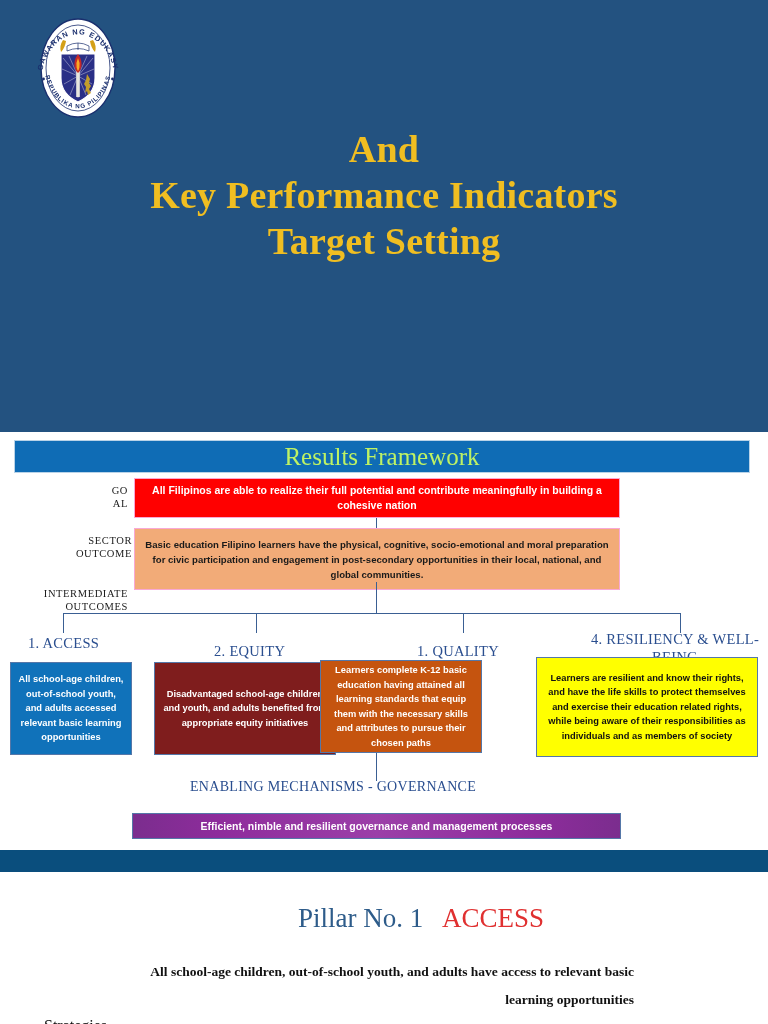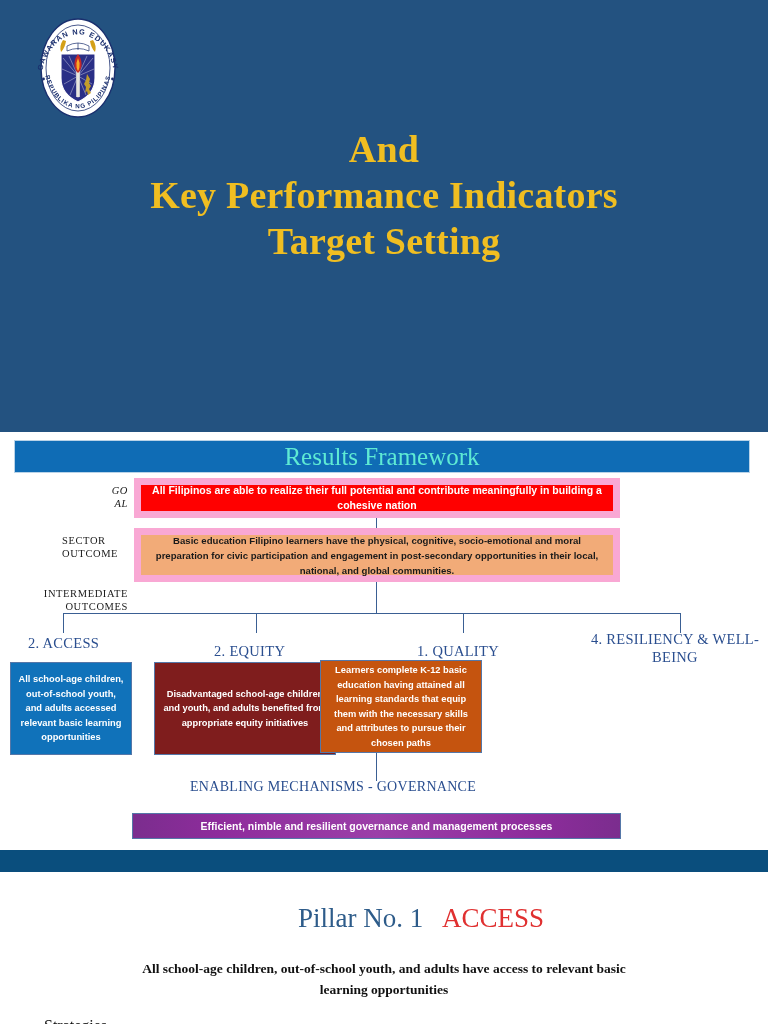--- a/index.html
+++ b/index.html
@@ -59,59 +59,59 @@
     background: #0F6CB5;
     border: 1px solid #b9d3e8;
     box-sizing: border-box;
     display: flex;
     align-items: center;
     justify-content: center;
   }
   .rf-banner-text {
     font-family: "Liberation Serif", serif;
     font-size: 25px;
-    color: #5eead4;
+    color: #bef264;
     line-height: 1;
   }
 
   
   .rf-label {
     position: absolute;
     font-family: "Liberation Serif", serif;
     font-size: 10.5px;
     color: #1a1a1a;
     letter-spacing: 0.6px;
     line-height: 13px;
   }
-  .lbl-goal      { left: 60px;  top: 52px;  width: 68px; text-align: right; font-style: italic; }
-  .lbl-sector    { left: 62px;  top: 102px; width: 82px; text-align: left; }
+  .lbl-goal      { left: 60px;  top: 52px;  width: 68px; text-align: right; }
+  .lbl-sector    { left: 50px;  top: 102px; width: 82px; text-align: right; }
   .lbl-intermed  { left: 18px;  top: 155px; width: 110px; text-align: right; }
 
   
   .rf-box {
     position: absolute;
     box-sizing: border-box;
-    border: 7px solid #f9a8d4;
+    border: 1px solid #f9a8d4;
     display: flex;
     align-items: center;
     justify-content: center;
     text-align: center;
     padding: 3px 8px;
     font-family: "Liberation Sans", sans-serif;
     font-weight: bold;
   }
   .box-goal {
     left: 134px; top: 46px; width: 486px; height: 40px;
     background: #FF0000;
     color: #ffffff;
     font-size: 10.5px;
     line-height: 15px;
   }
   .box-sector {
-    left: 134px; top: 96px; width: 486px; height: 54px;
+    left: 134px; top: 96px; width: 486px; height: 62px;
     background: #F2AB78;
     color: #1a1a1a;
     font-size: 9.6px;
     line-height: 15px;
   }
 
   
   .conn {
     position: absolute;
     background: #3a5f93;
@@ -205,25 +205,25 @@
     font-size: 27px;
     line-height: 32px;
     padding-left: 37px;
   }
   .pt-blue { color: #2E5C8A; }
   .pt-red  { color: #E03030; }
   .pillar-sub {
     position: absolute;
     left: 134px; top: 86px;
     width: 500px;
-    text-align: center;
+    text-align: right;
     font-family: "Liberation Serif", serif;
     font-weight: bold;
     font-size: 13.5px;
-    line-height: 21px;
+    line-height: 28px;
     color: #111111;
   }
   .pillar-strategies {
     position: absolute;
     left: 44px; top: 144px;
     font-family: "Liberation Serif", serif;
     font-size: 16px;
     color: #111111;
     line-height: 20px;
   }
@@ -314,28 +314,29 @@
 
   <div class="conn conn-v" style="left:376px; top:86px; height:10px;"></div>
   <div class="conn conn-v" style="left:376px; top:150px; height:31px;"></div>
   <div class="conn conn-h" style="left:63px; top:181px; width:617px;"></div>
   <div class="conn conn-v" style="left:63px; top:181px; height:20px;"></div>
   <div class="conn conn-v" style="left:256px; top:181px; height:20px;"></div>
   <div class="conn conn-v" style="left:463px; top:181px; height:20px;"></div>
   <div class="conn conn-v" style="left:680px; top:181px; height:20px;"></div>
   <div class="conn conn-v" style="left:376px; top:321px; height:28px;"></div>
 
-  <div class="pillar-head ph-1">2. ACCESS</div>
+  <div class="pillar-head ph-1">1. ACCESS</div>
   <div class="pillar-head ph-2">2. EQUITY</div>
   <div class="pillar-head ph-3">1. QUALITY</div>
   <div class="pillar-head ph-4">4. RESILIENCY &amp; WELL-BEING</div>
 
   <div class="pbox pbox-access">All school-age children, out-of-school youth, and adults accessed relevant basic learning opportunities</div>
   <div class="pbox pbox-equity">Disadvantaged school-age children and youth, and adults benefited from appropriate equity initiatives</div>
   <div class="pbox pbox-quality">Learners complete K-12 basic education having attained all learning standards that equip them with the necessary skills and attributes to pursue their chosen paths</div>
+  <div class="pbox pbox-resil">Learners are resilient and know their rights, and have the life skills to   protect themselves and exercise their education related rights, while being aware of their responsibilities as individuals and as members of society</div>
 
   <div class="enabling-head">ENABLING MECHANISMS - GOVERNANCE</div>
   <div class="gov-bar">Efficient, nimble and resilient governance and management processes</div>
 </div>
 
 <div class="band-dark"></div>
 
 <div class="slide-pillar">
   <div class="pillar-title">
     <span class="pt-blue">Pillar No. 1</span>

